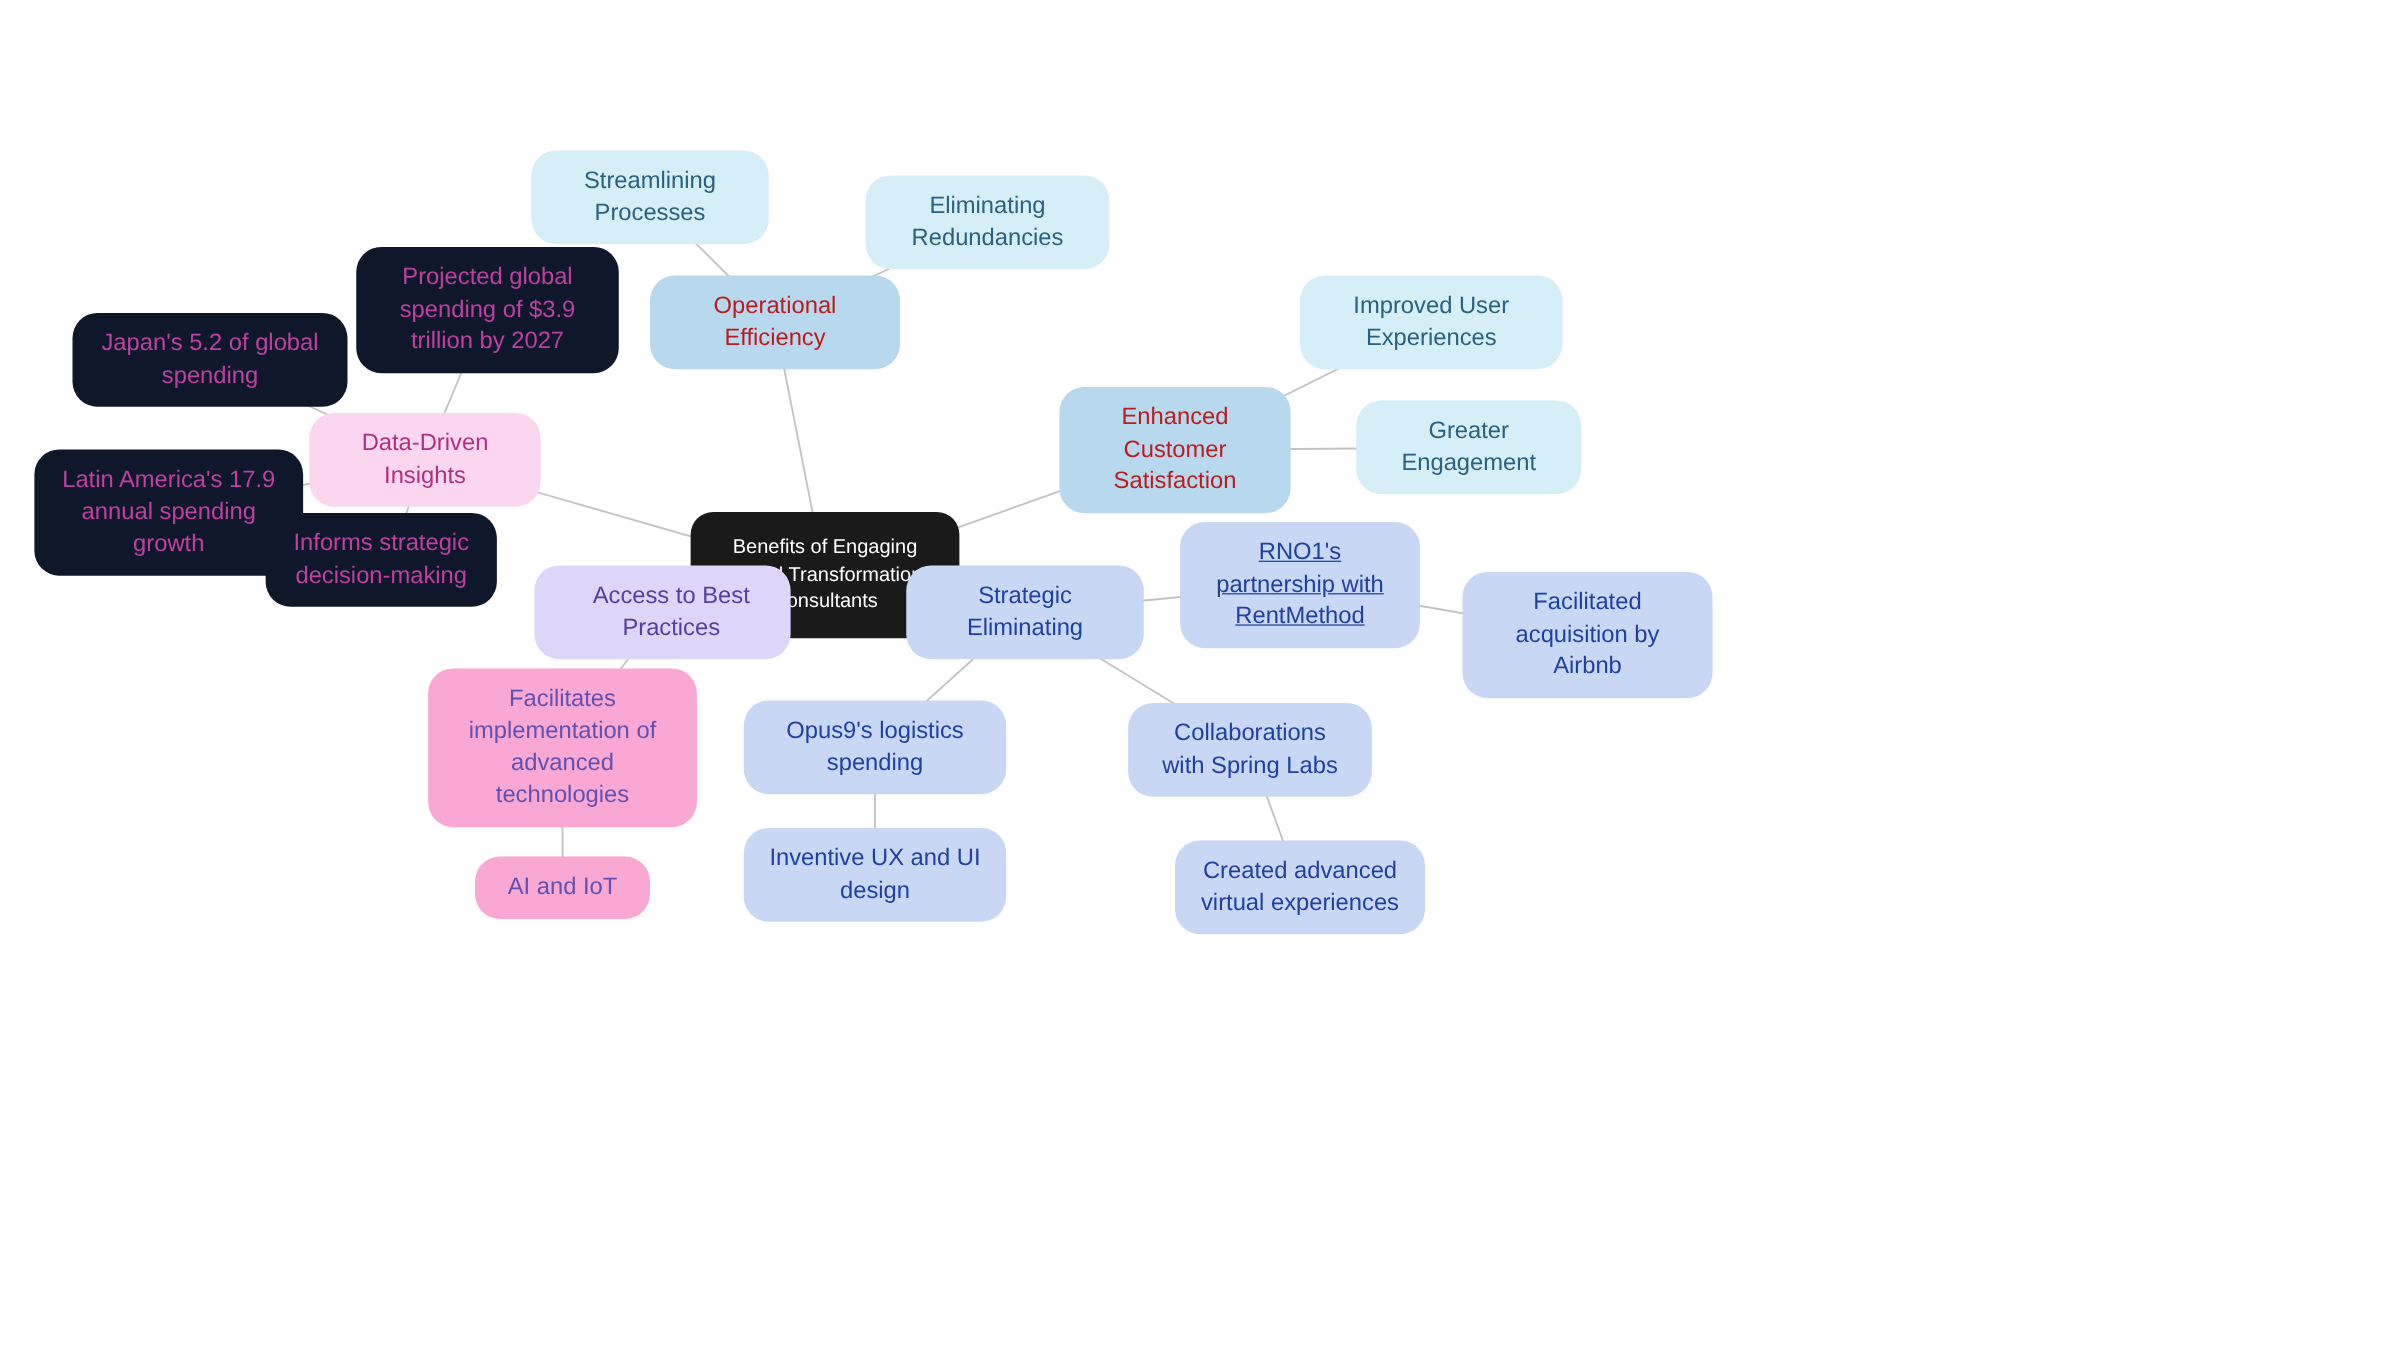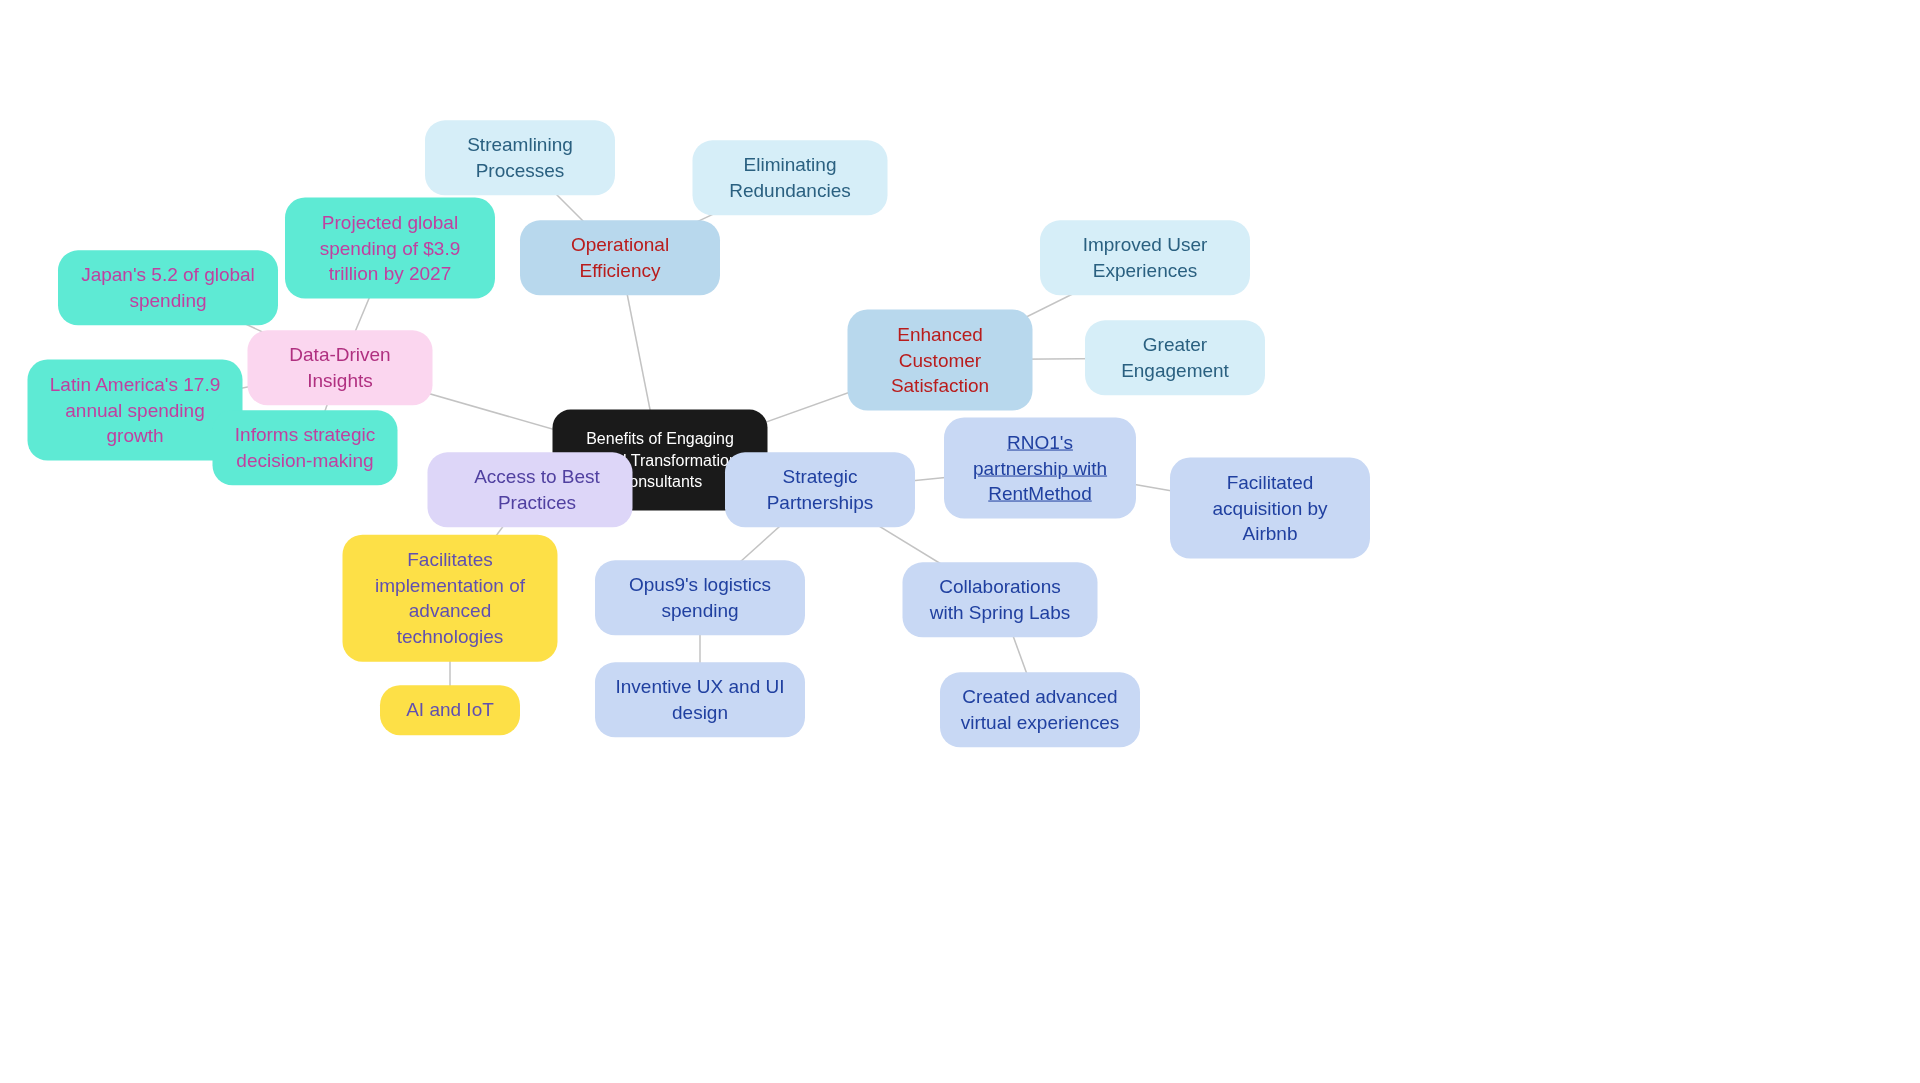--- a/index.html
+++ b/index.html
@@ -51,30 +51,30 @@
     }
     .node-blue-dark {
       background: #b8d8ed;
       color: #b91c1c;
     }
     .node-pink {
       background: #fbd6ef;
       color: #b03080;
     }
     .node-pink-light {
-      background: #5eead4;
+      background: #0f172a;
       color: #c040a0;
     }
     .node-purple {
       background: #ddd6f8;
       color: #5040a0;
       padding-left: 32px;
     }
     .node-purple-light {
-      background: #fde047;
+      background: #f9a8d4;
       color: #6050b0;
     }
     .node-lavender {
       background: #c8d8f4;
       color: #2040a0;
     }
   </style>
 </head>
 <body>
 
@@ -117,21 +117,21 @@
 $3.9 trillion by 2027</div>
       <div class="node node-pink-light" style="left: 168px; top: 288px; width: 220px; min-height: 48px;">Japan's 5.2 of global spending</div>
       <div class="node node-pink-light" style="left: 135px; top: 410px; width: 215px; min-height: 60px;">Latin America's 17.9 annual
 spending growth</div>
       <div class="node node-pink-light" style="left: 305px; top: 448px; width: 185px; min-height: 60px;">Informs strategic
 decision-making</div>
       <div class="node node-purple" style="left: 530px; top: 490px; width: 205px; min-height: 52px;">Access to Best Practices</div>
       <div class="node node-purple-light" style="left: 450px; top: 598px; width: 215px; min-height: 64px;">Facilitates implementation of
 advanced technologies</div>
       <div class="node node-purple-light" style="left: 450px; top: 710px; width: 140px; min-height: 46px;">AI and IoT</div>
-      <div class="node node-lavender" style="left: 820px; top: 490px; width: 190px; min-height: 52px;">Strategic Partnerships</div>
+      <div class="node node-lavender" style="left: 820px; top: 490px; width: 190px; min-height: 52px;">Strategic Eliminating</div>
       <div class="node node-lavender" style="left: 700px; top: 598px; width: 210px; min-height: 48px;">Opus9's logistics spending</div>
       <div class="node node-lavender" style="left: 700px; top: 700px; width: 210px; min-height: 48px;">Inventive UX and UI design</div>
       <div class="node node-lavender" style="left: 1040px; top: 468px; width: 192px; min-height: 60px; text-decoration: underline;">RNO1's partnership with
 RentMethod</div>
       <div class="node node-lavender" style="left: 1270px; top: 508px; width: 200px; min-height: 60px;">Facilitated acquisition by
 Airbnb</div>
       <div class="node node-lavender" style="left: 1000px; top: 600px; width: 195px; min-height: 60px;">Collaborations with Spring
 Labs</div>
       <div class="node node-lavender" style="left: 1040px; top: 710px; width: 200px; min-height: 60px;">Created advanced virtual
 experiences</div>

